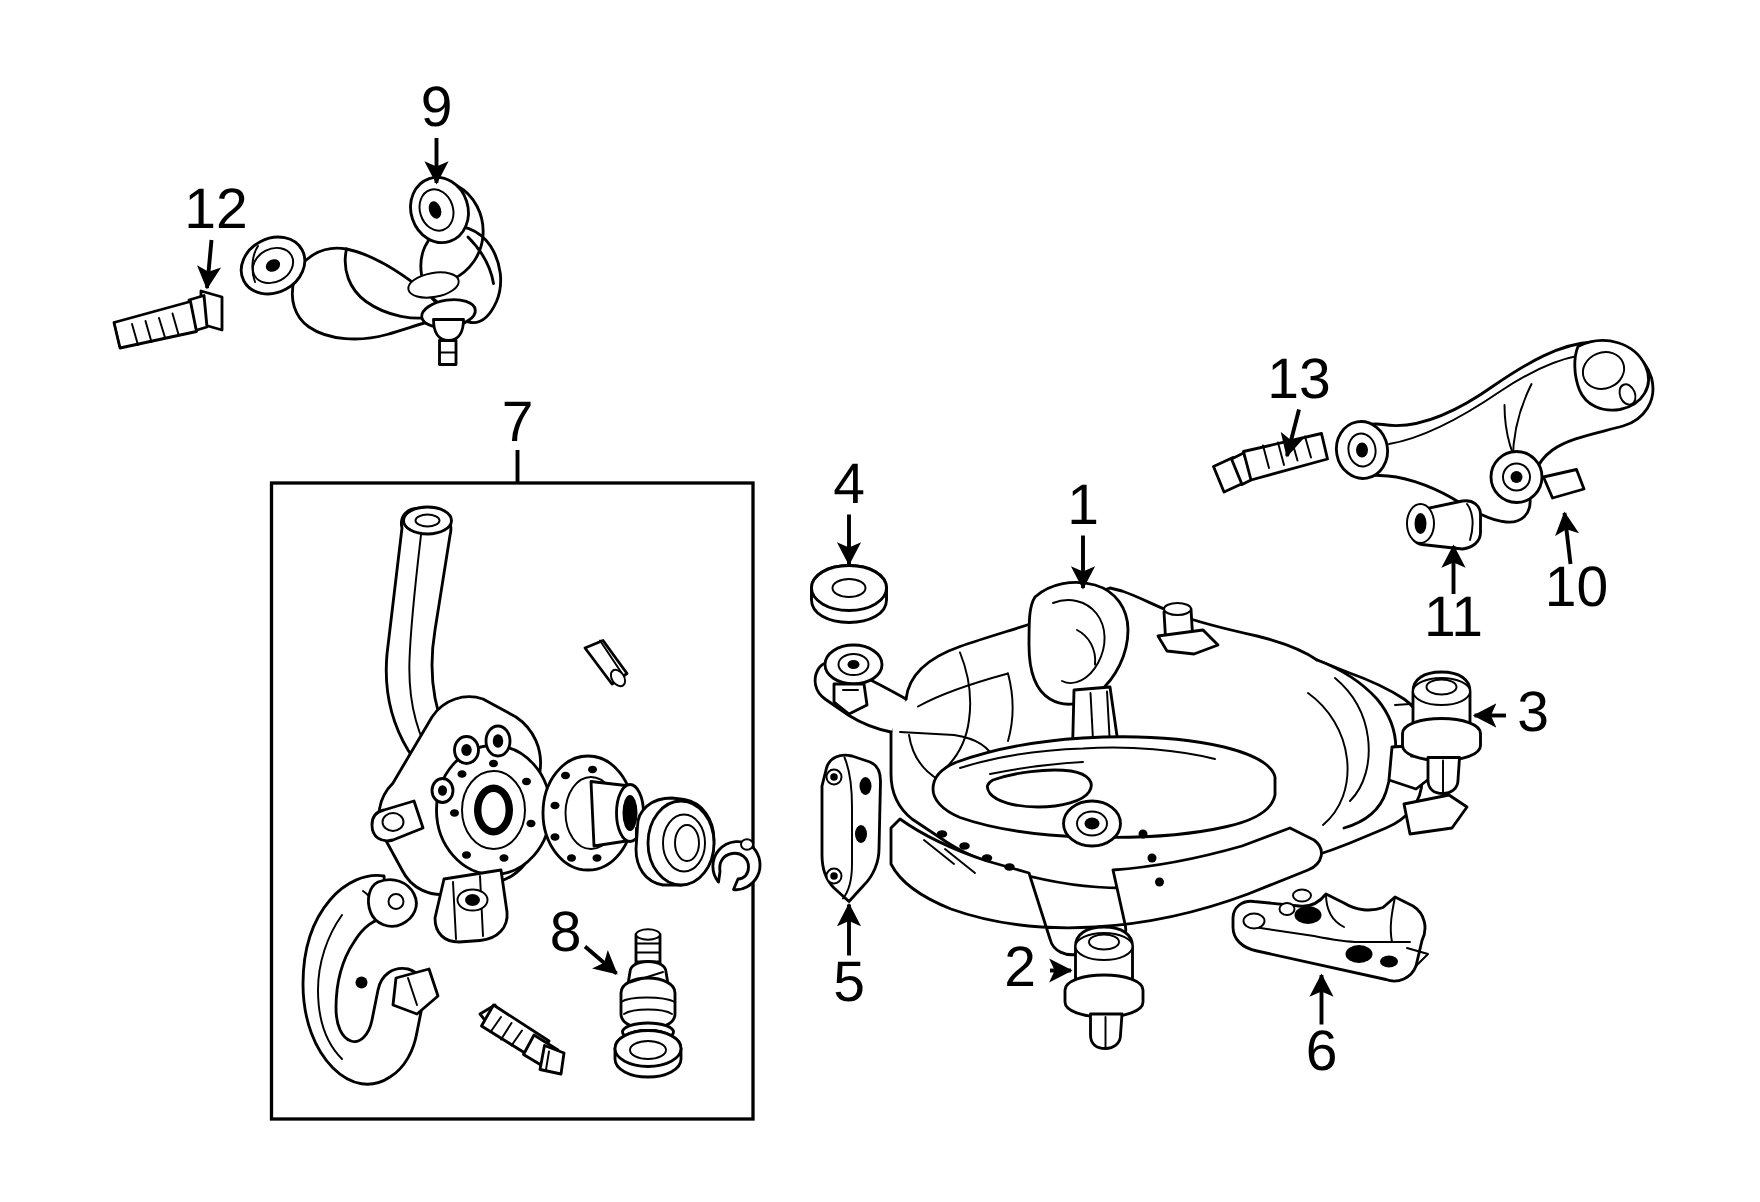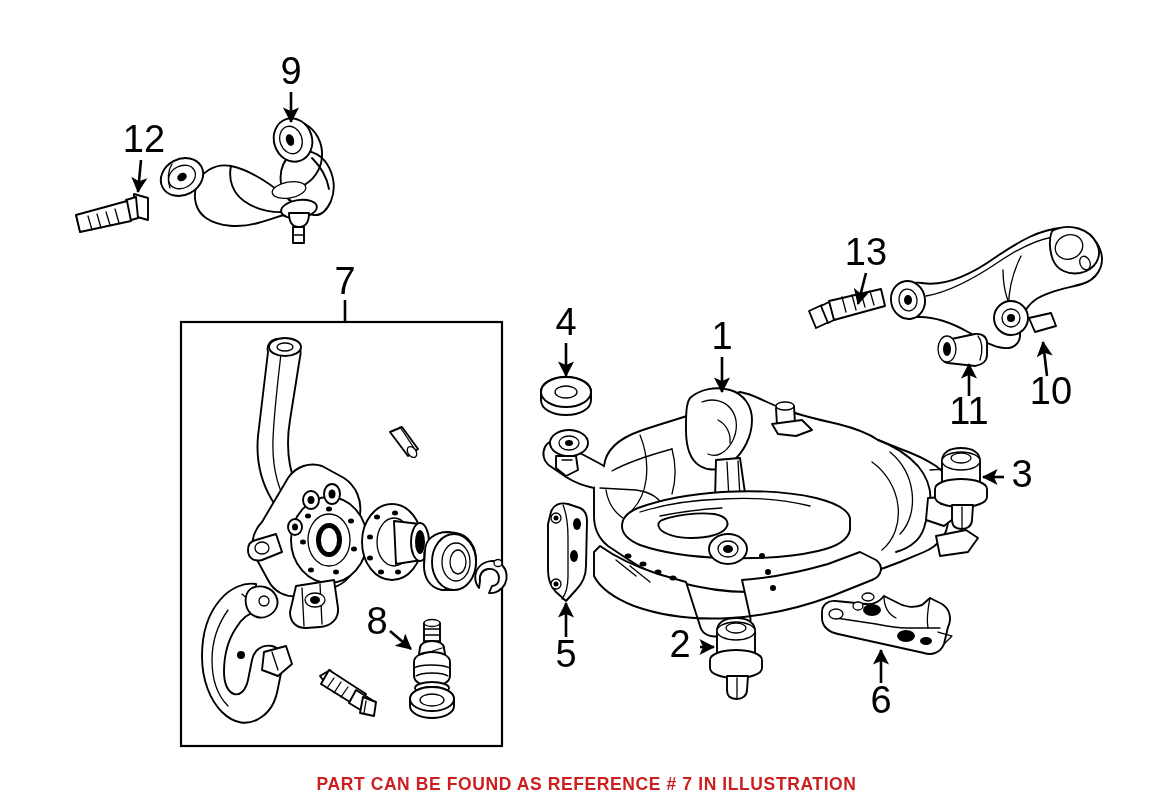--- a/index.html
+++ b/index.html
@@ -476,15 +476,14 @@
       <text class="callout-num" x="377" y="624" font-size="38">8</text>
       <text class="callout-num" x="291" y="74" font-size="38">9</text>
       <text class="callout-num" x="1051" y="394" font-size="38">10</text>
       <text class="callout-num" x="969" y="414" font-size="38">11</text>
       <text class="callout-num" x="144" y="142" font-size="38">12</text>
       <text class="callout-num" x="866" y="255" font-size="38">13</text>
     </g>
 
   </svg>
 
-  <div class="footer-note" style="color: rgb(204, 32, 32);">PART CAN BE FOUND AS REFERENCE # 7 IN ILLUSTRATION</div>
 
 </div>
 
 </body></html>

